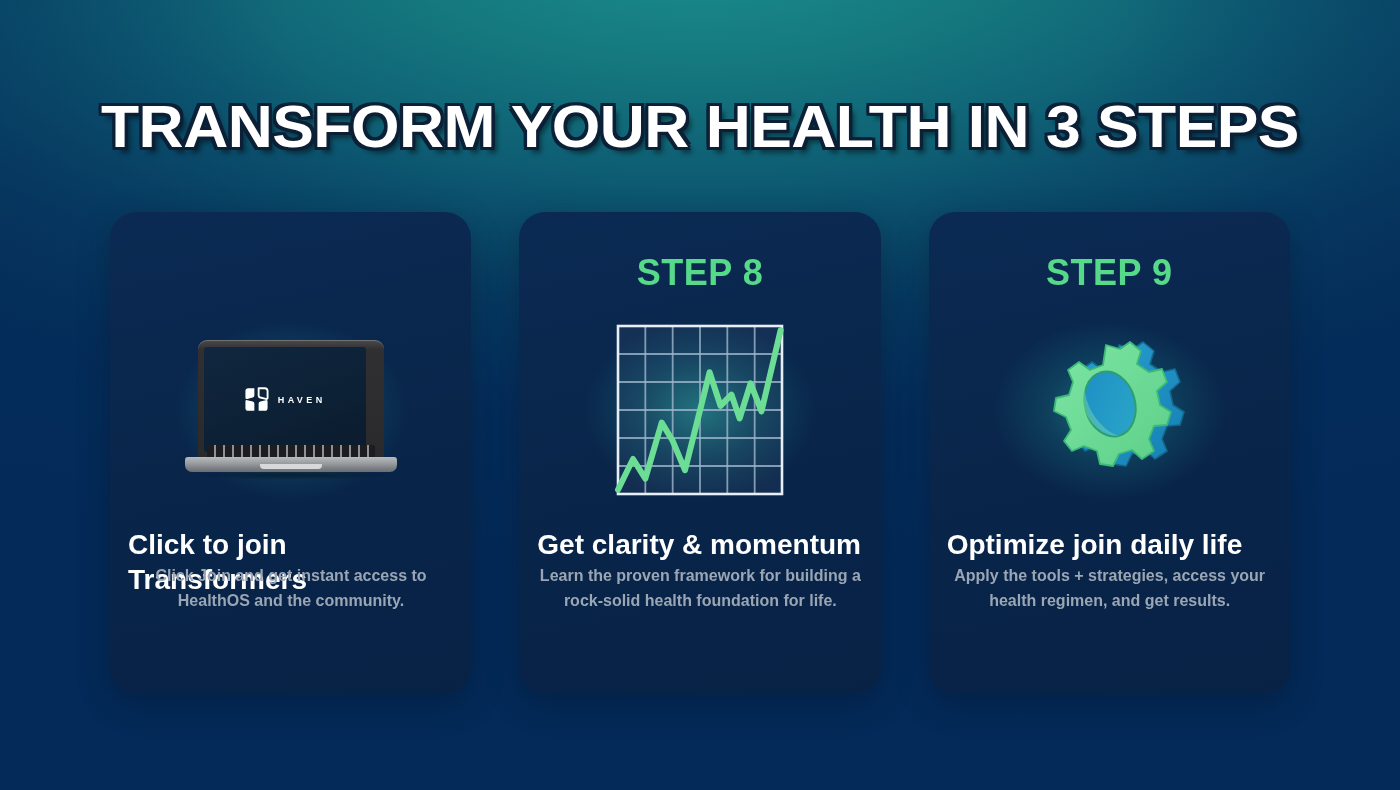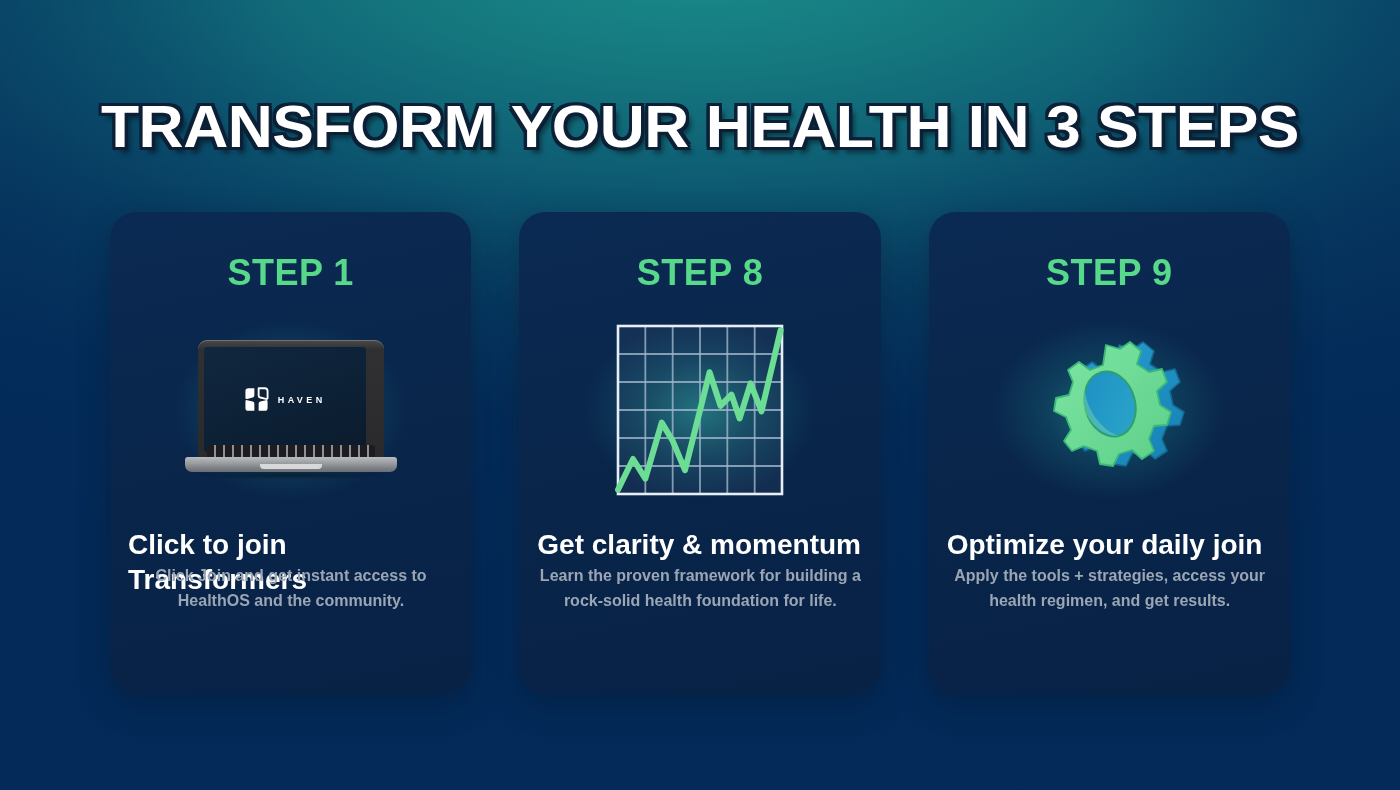--- a/index.html
+++ b/index.html
@@ -175,21 +175,20 @@
 </head>
 <body>
 
 <div id="stage">
 
   <div class="title">TRANSFORM YOUR HEALTH IN 3 STEPS</div>
 
   <div class="cards">
 
     <div class="card">
-      <div class="step-label">STEP 1</div>
 
       <div class="icon-wrap">
         <div class="icon-glow"></div>
 
         <div class="laptop">
           <div class="laptop-shadow"></div>
           <div class="lid">
             <div class="screen">
               <div class="brand">
                 <div class="brand-mark">
@@ -292,18 +291,18 @@
                        L72 33 Z" fill="url(#gface)" stroke="#3cb878" stroke-width="1.8" stroke-linejoin="round"></path>
 
               <ellipse cx="79" cy="72" rx="25" ry="33" transform="rotate(-16 79 72)" fill="url(#ghole)" stroke="#2f9f6d" stroke-width="2"></ellipse>
 
               <path d="M79 39 A25 33 -16 0 0 79 105 A17 31 -16 0 1 79 39 Z" transform="rotate(-16 79 72)" fill="rgba(120,220,170,.45)"></path>
             </g>
           </svg>
         </div>
       </div>
 
-      <div class="card-title">Optimize your daily join</div>
+      <div class="card-title">Optimize join daily life</div>
       <div class="card-body">Apply the tools + strategies, access your health regimen, and get results.</div>
     </div>
 
   </div>
 </div>
 
 </body></html>

